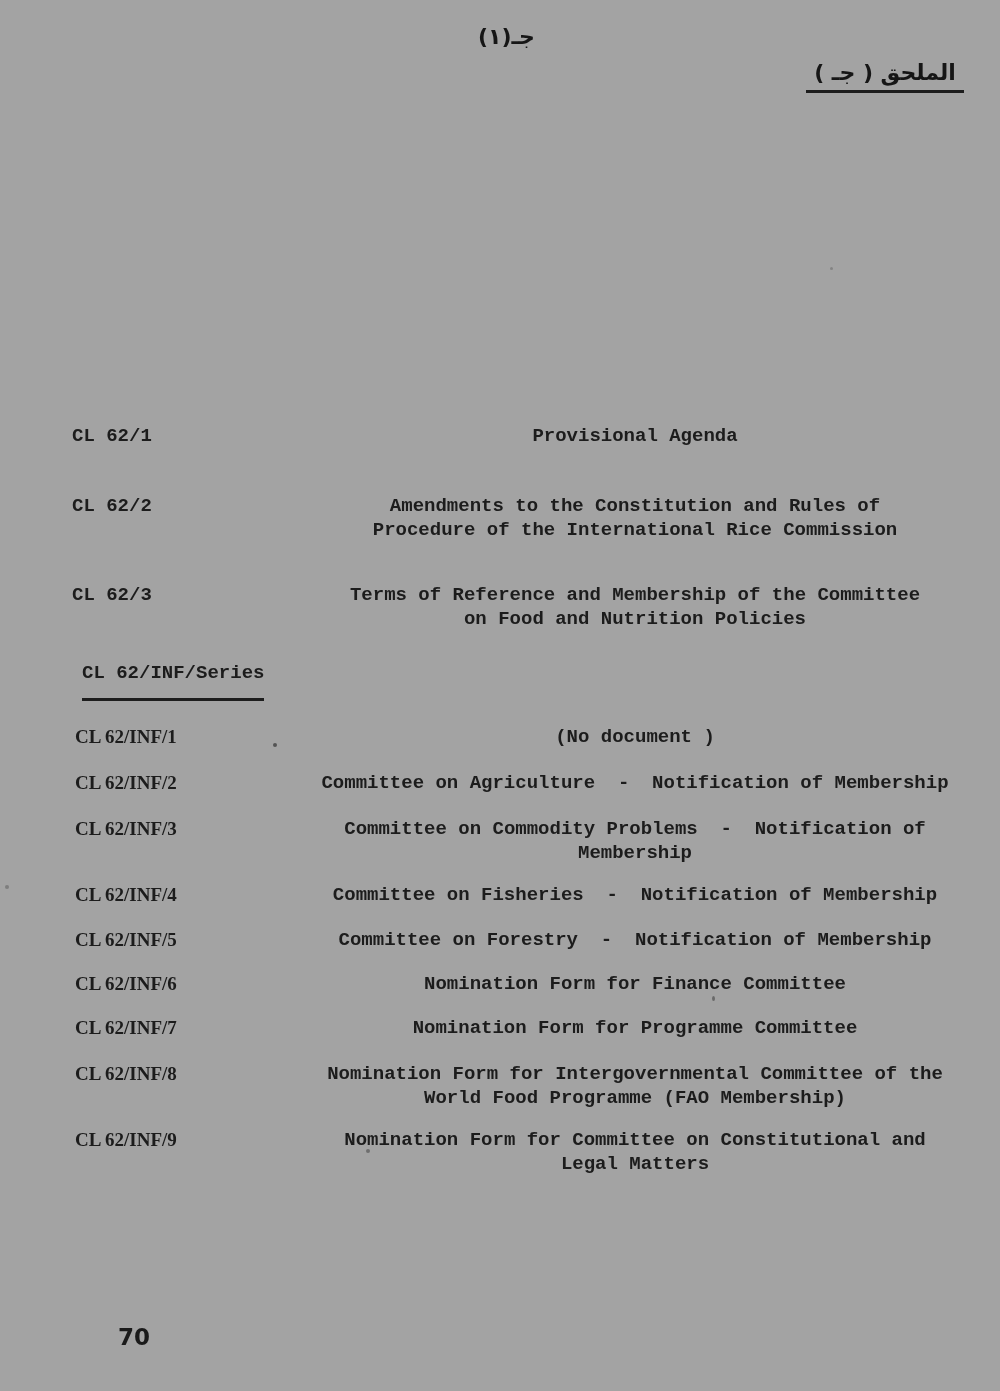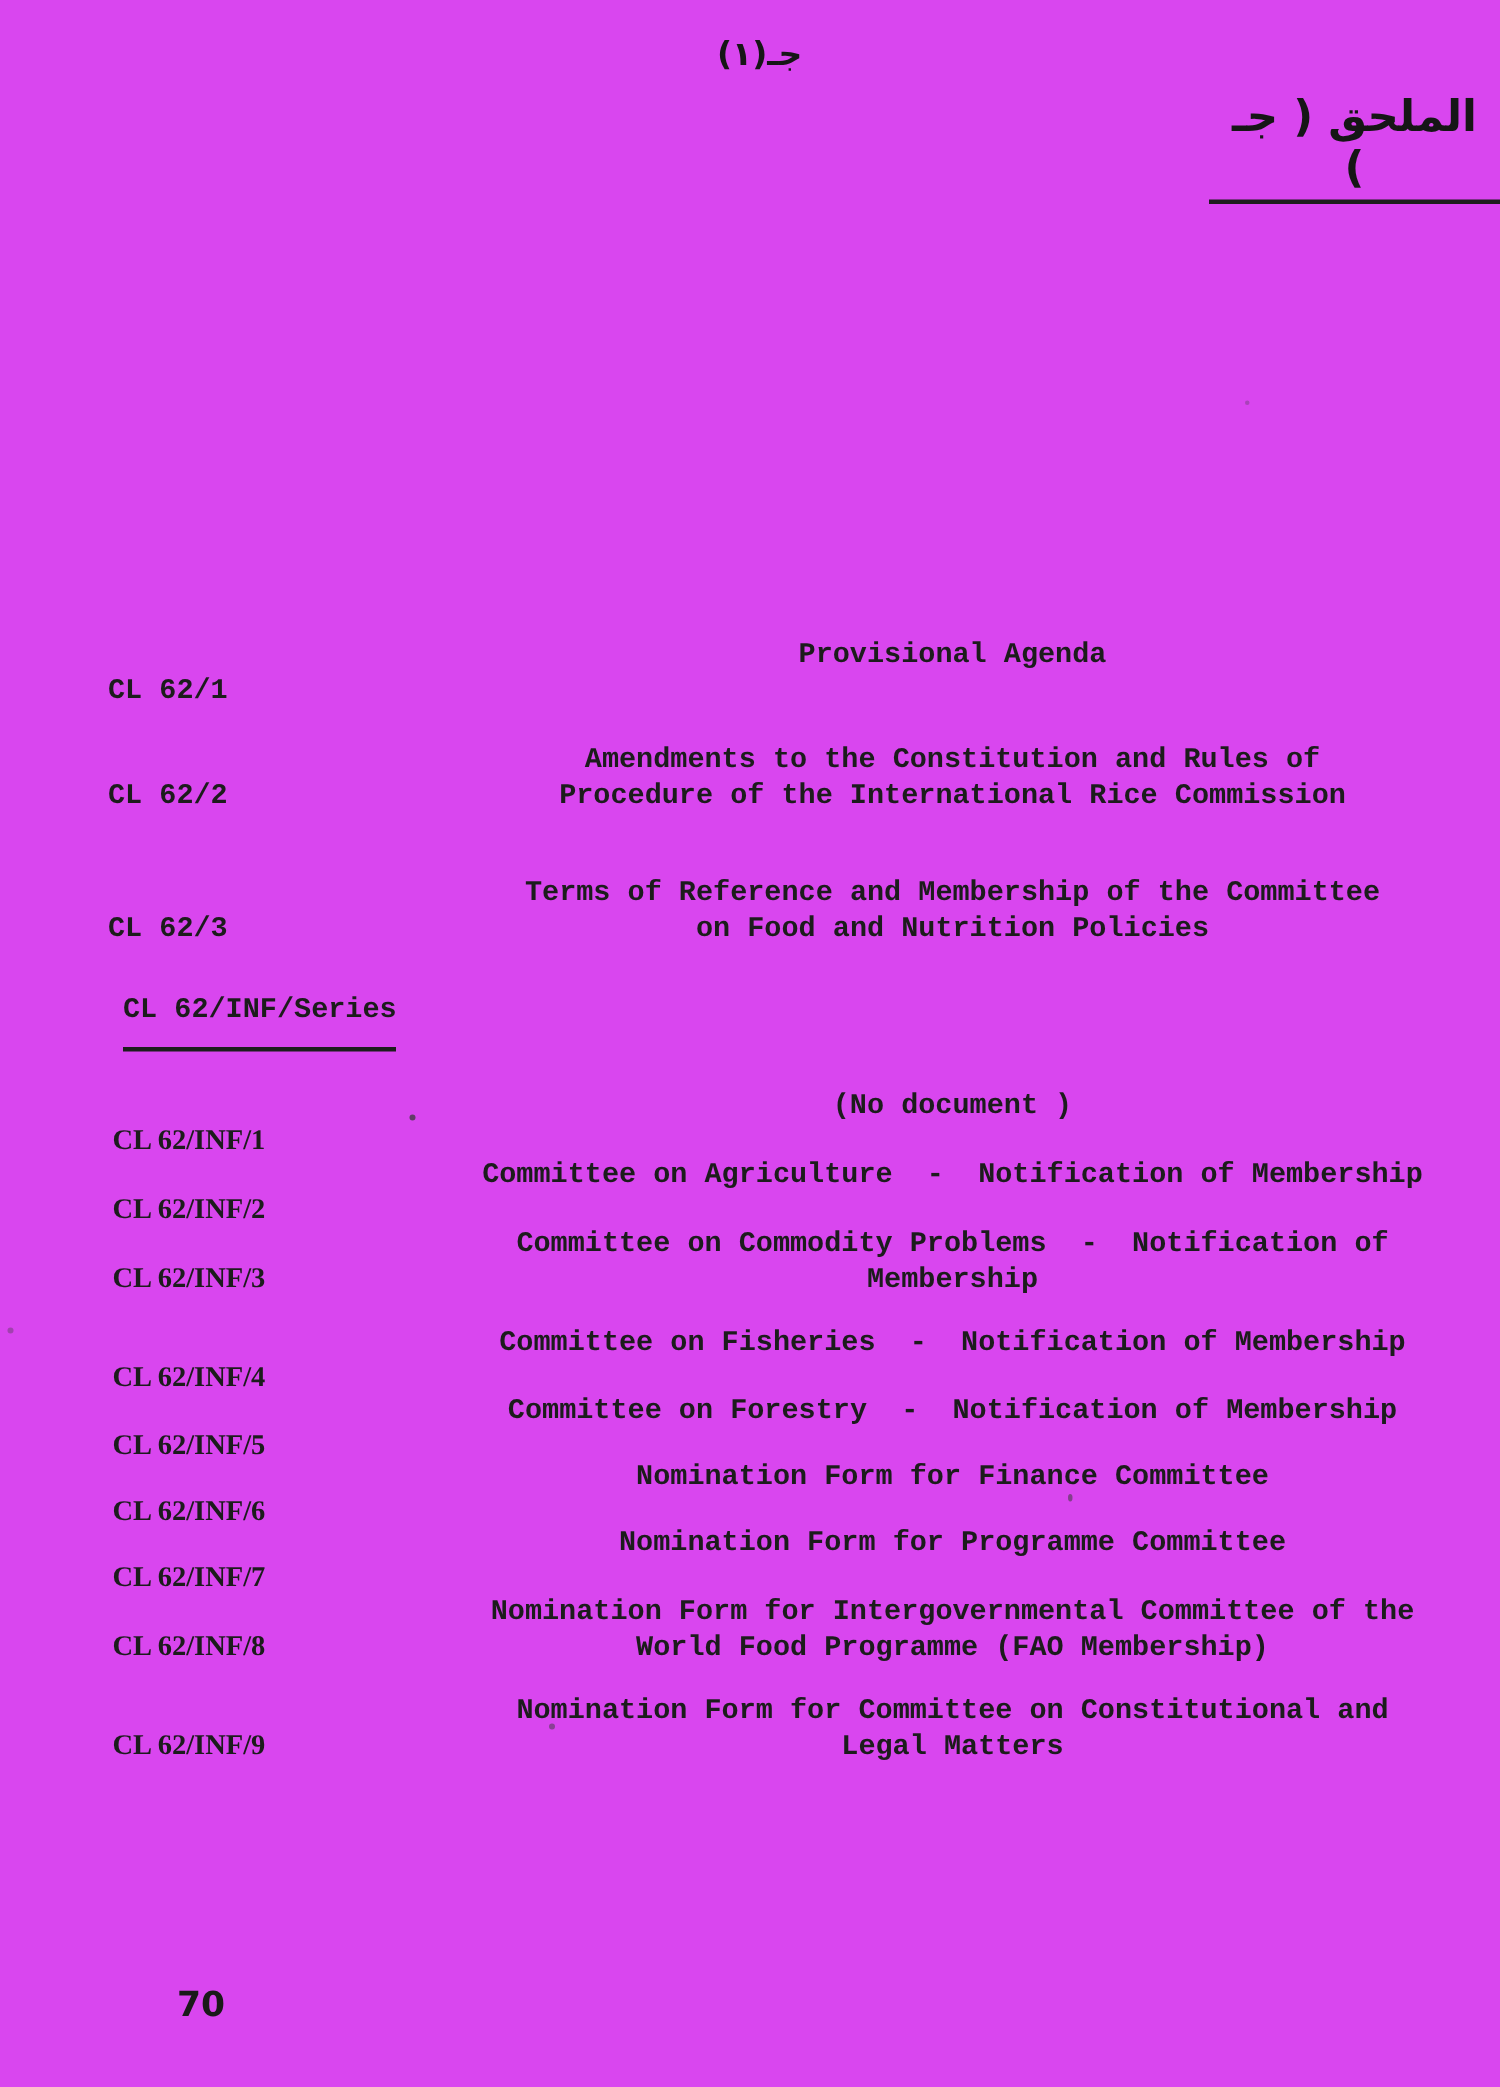--- a/index.html
+++ b/index.html
@@ -5,21 +5,21 @@
   html, body {
     margin: 0;
     padding: 0;
     background: #e8e8e6;
   }
   .page {
     position: relative;
     width: 1000px;
     height: 1391px;
     margin: 0 auto;
-    background: #d946ef;
+    background: #a3a3a3;
     overflow: hidden;
     font-family: "Liberation Mono", monospace;
     color: #1c1c1c;
   }
   
   .arabic {
     font-family: "DejaVu Sans", sans-serif;
     color: #161616;
     direction: rtl;
   }
@@ -29,21 +29,21 @@
     top: 24px;
     font-size: 22px;
     font-weight: bold;
   }
   .annex-label {
     position: absolute;
     left: 806px;
     top: 60px;
     min-width: 150px;
     text-align: center;
-    font-size: 29px;
+    font-size: 22px;
     font-weight: bold;
     border-bottom: 3px solid #1d1d1d;
     padding: 0 4px 5px 4px;
   }
   .doc-title {
     position: absolute;
     left: 542px;
     top: 191px;
     transform: translateX(-50%);
     display: inline-block;
@@ -60,21 +60,20 @@
     width: 100%;
     font-size: 19px;
     font-weight: 700;
     line-height: 24px;
   }
   .code {
     position: absolute;
     left: 72px;
     top: 0;
     white-space: pre;
-    margin-top: 24px;
   }
   .inf .code { left: 75px; font-family: Liberation Serif, serif; }
   .desc {
     position: absolute;
     left: 300px;
     top: 0;
     width: 670px;
     white-space: pre-wrap;
     text-align: center;
   }

